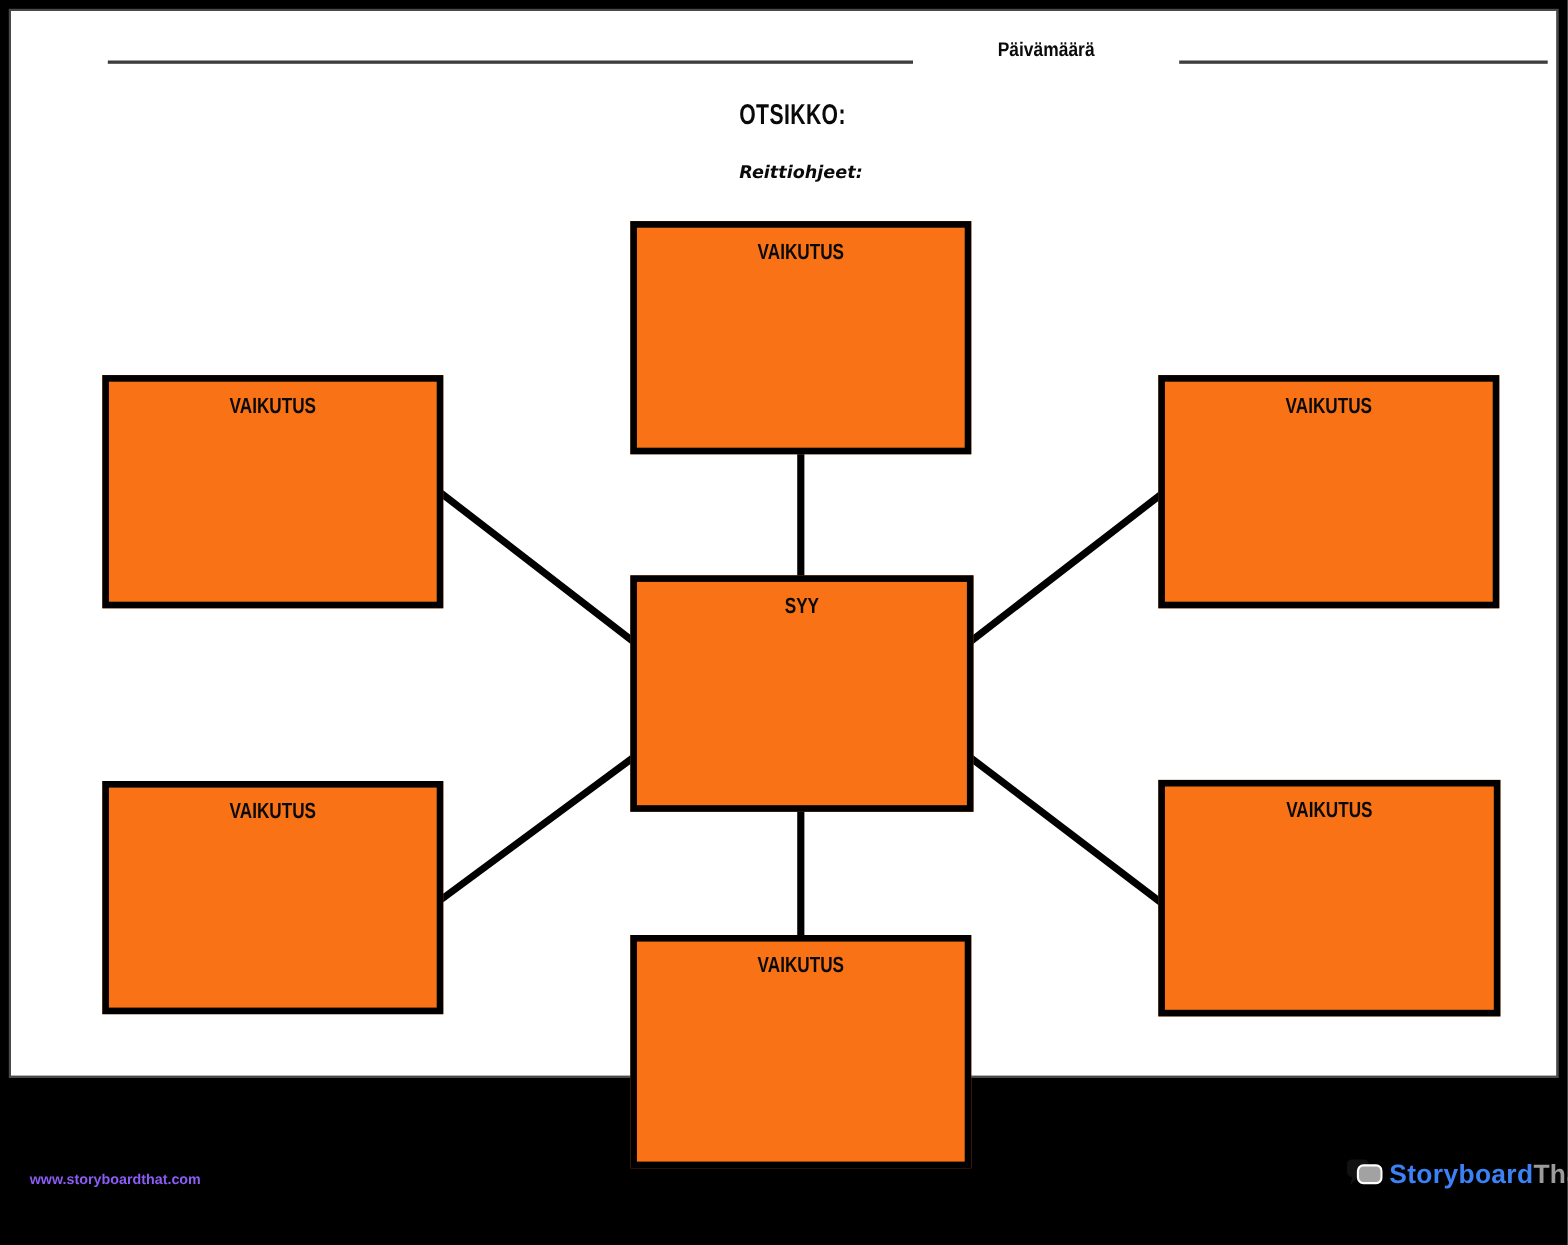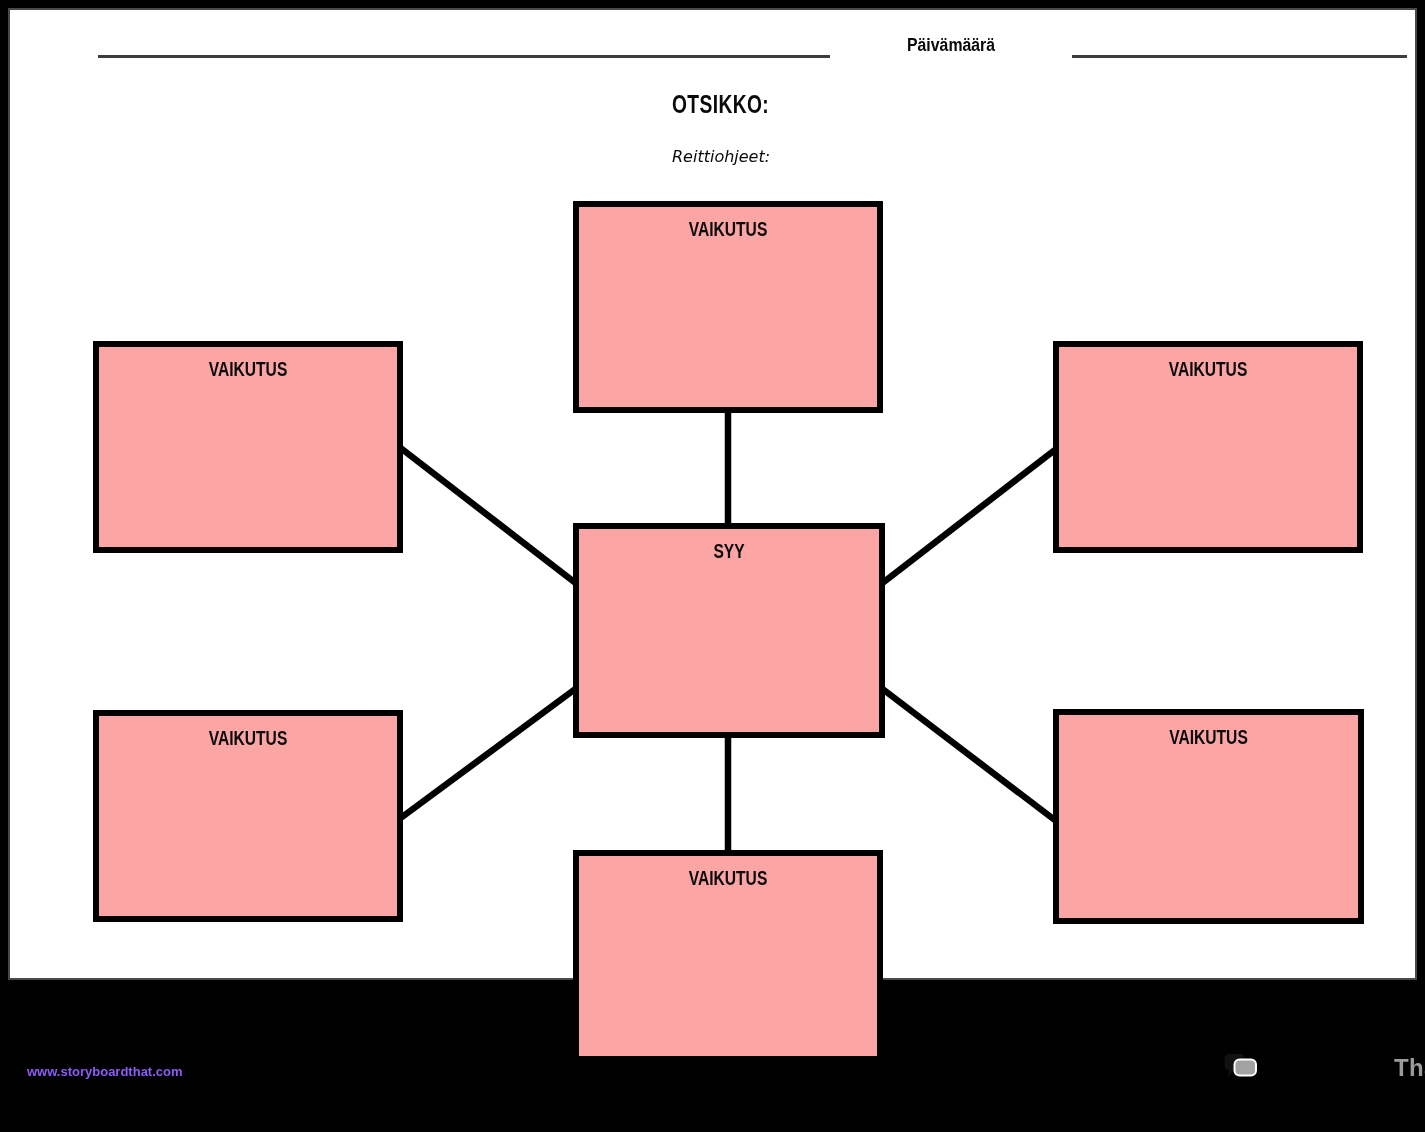--- a/index.html
+++ b/index.html
@@ -34,30 +34,30 @@
 
   .page-title {
     position: absolute; left: 662px; top: 79px;
     font-size: 26px; color: #0a0a0a; letter-spacing: 0.5px;
     transform: scaleX(0.74); transform-origin: left center;
   }
 
   .directions {
     position: absolute; left: 662px; top: 137px;
     font-family: "DejaVu Sans", sans-serif;
-    font-style: italic; font-weight: normal;
+    font-style: italic; font-weight: bold;
     font-size: 16px; color: #0a0a0a;
   }
 
   svg.connectors { position: absolute; left: 0; top: 0; z-index: 1; }
 
   .box {
     position: absolute; z-index: 2;
     width: 310px; height: 212px;
-    background: #fca5a5; border: 6px solid #000;
+    background: #f97316; border: 6px solid #000;
   }
   .box .box-label {
     display: block; margin-top: 11px;
     text-align: center; font-size: 20px; color: #0a0a0a;
     font-weight: bold; white-space: nowrap;
     transform: scaleX(0.78); transform-origin: center top;
   }
   .pos-tm { left: 563px; top: 191px; }
   .pos-tl { left:  83px; top: 331px; }
   .pos-tr { left: 1043px; top: 331px; }
@@ -70,21 +70,21 @@
     position: absolute; left: 17px; top: 1054px;
     font-size: 13px; font-weight: bold; color: #8b5cf6;
     letter-spacing: 0px;
   }
 
   .logo {
     position: absolute; left: 1214px; top: 1040px;
     height: 36px; display: flex; align-items: center; gap: 6px;
   }
   .logo .brand { font-size: 24px; letter-spacing: 0.3px; font-weight: 600; }
-  .logo .brand-dark { color: #000000; margin-top: 20px; }
+  .logo .brand-dark { color: #3b82f6; margin-top: 20px; }
   .logo .brand-light { color: #9b9b9b; }
 </style>
 </head>
 <body>
 
 <div class="page">
 
   <div class="fill-line name"></div>
   <div class="date-label condensed">Päivämäärä</div>
   <div class="fill-line date"></div>

